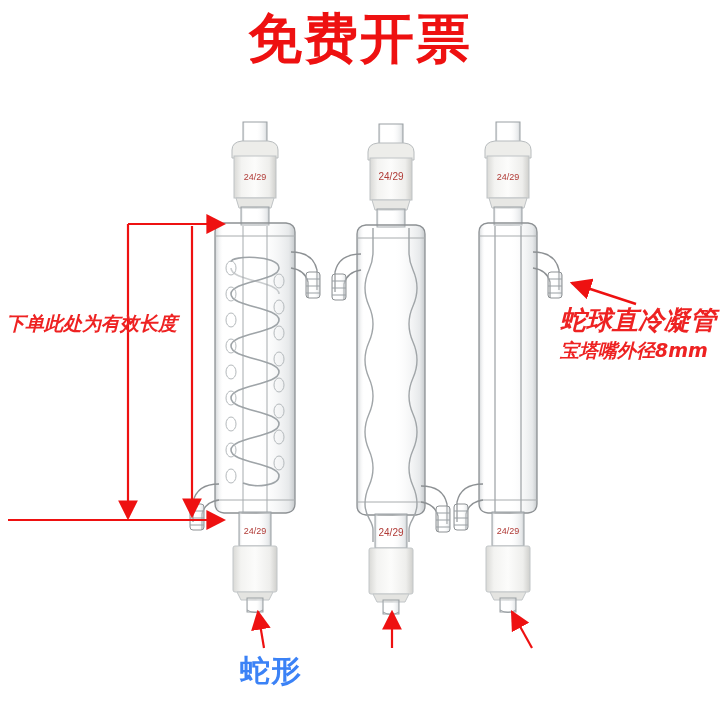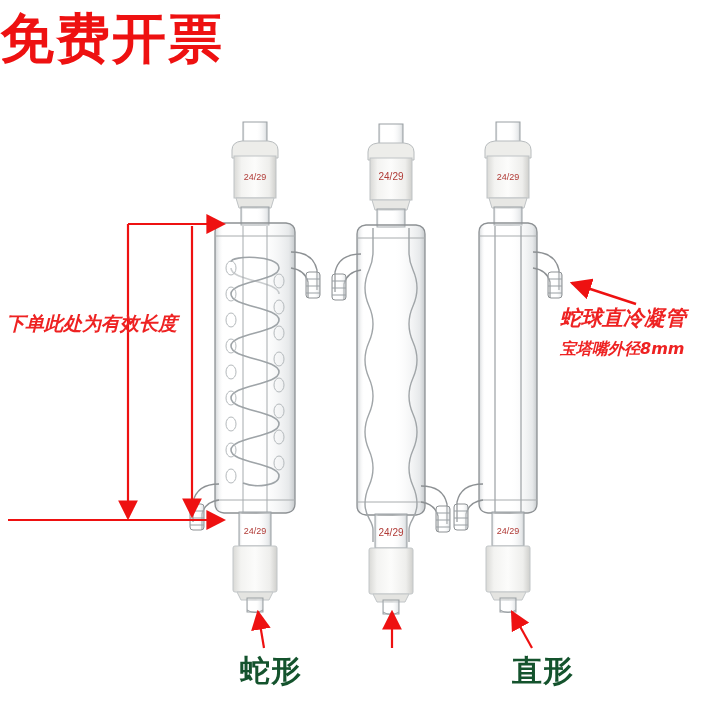--- a/index.html
+++ b/index.html
@@ -8,20 +8,21 @@
     width:720px;height:720px;
     background:#ffffff;
     font-family:"Liberation Sans","DejaVu Sans",sans-serif;
     overflow:hidden;
   }
   #stage{position:relative;width:720px;height:720px;background:#fff;}
 
   
   #title{
     position:absolute;left:0;top:12px;width:720px;
+    text-align:center;
     color:#ee1111;
     font-size:54px;
     font-weight:bold;
     letter-spacing:2px;
     line-height:1.0;
     font-family:"DejaVu Sans","Liberation Sans",sans-serif;
     white-space:nowrap;
   }
 
   
@@ -31,26 +32,26 @@
   .anno{
     position:absolute;
     color:#ee2222;
     font-weight:bold;
     font-family:"DejaVu Sans","Liberation Sans",sans-serif;
     white-space:nowrap;
     line-height:1.15;
     font-style:italic;
   }
   #anno-left{left:6px;top:313px;font-size:19px;letter-spacing:0px;}
-  #anno-right-1{left:560px;top:306px;font-size:21px;}
-  #anno-right-2{left:560px;top:340px;font-size:16px;text-align:right;}
+  #anno-right-1{left:560px;top:306px;font-size:26px;}
+  #anno-right-2{left:560px;top:340px;font-size:19px;text-align:right;}
 
   .botlabel{
     position:absolute;
-    color:#14532d;
+    color:#3b82f6;
     font-weight:bold;
     font-size:30px;
     font-family:"DejaVu Sans","Liberation Sans",sans-serif;
     white-space:nowrap;
     letter-spacing:1px;
     padding-left:25px;
   }
   #lbl-1{left:215px;top:651px;}
   #lbl-2{left:352px;top:651px;}
   #lbl-3{left:487px;top:651px;}
@@ -270,15 +271,14 @@
       <line x1="532" y1="648" x2="512" y2="612" marker-end="url(#arrowD)"></line>
     </g>
   </svg>
 
   <div class="anno" id="anno-left">下单此处为有效长度</div>
 
   <div class="anno" id="anno-right-1">蛇球直冷凝管</div>
   <div class="anno" id="anno-right-2">宝塔嘴外径8mm</div>
 
   <div class="botlabel" id="lbl-1">蛇形</div>
-  <div class="botlabel" id="lbl-3">直形</div>
 
 </div>
 
 </body></html>

